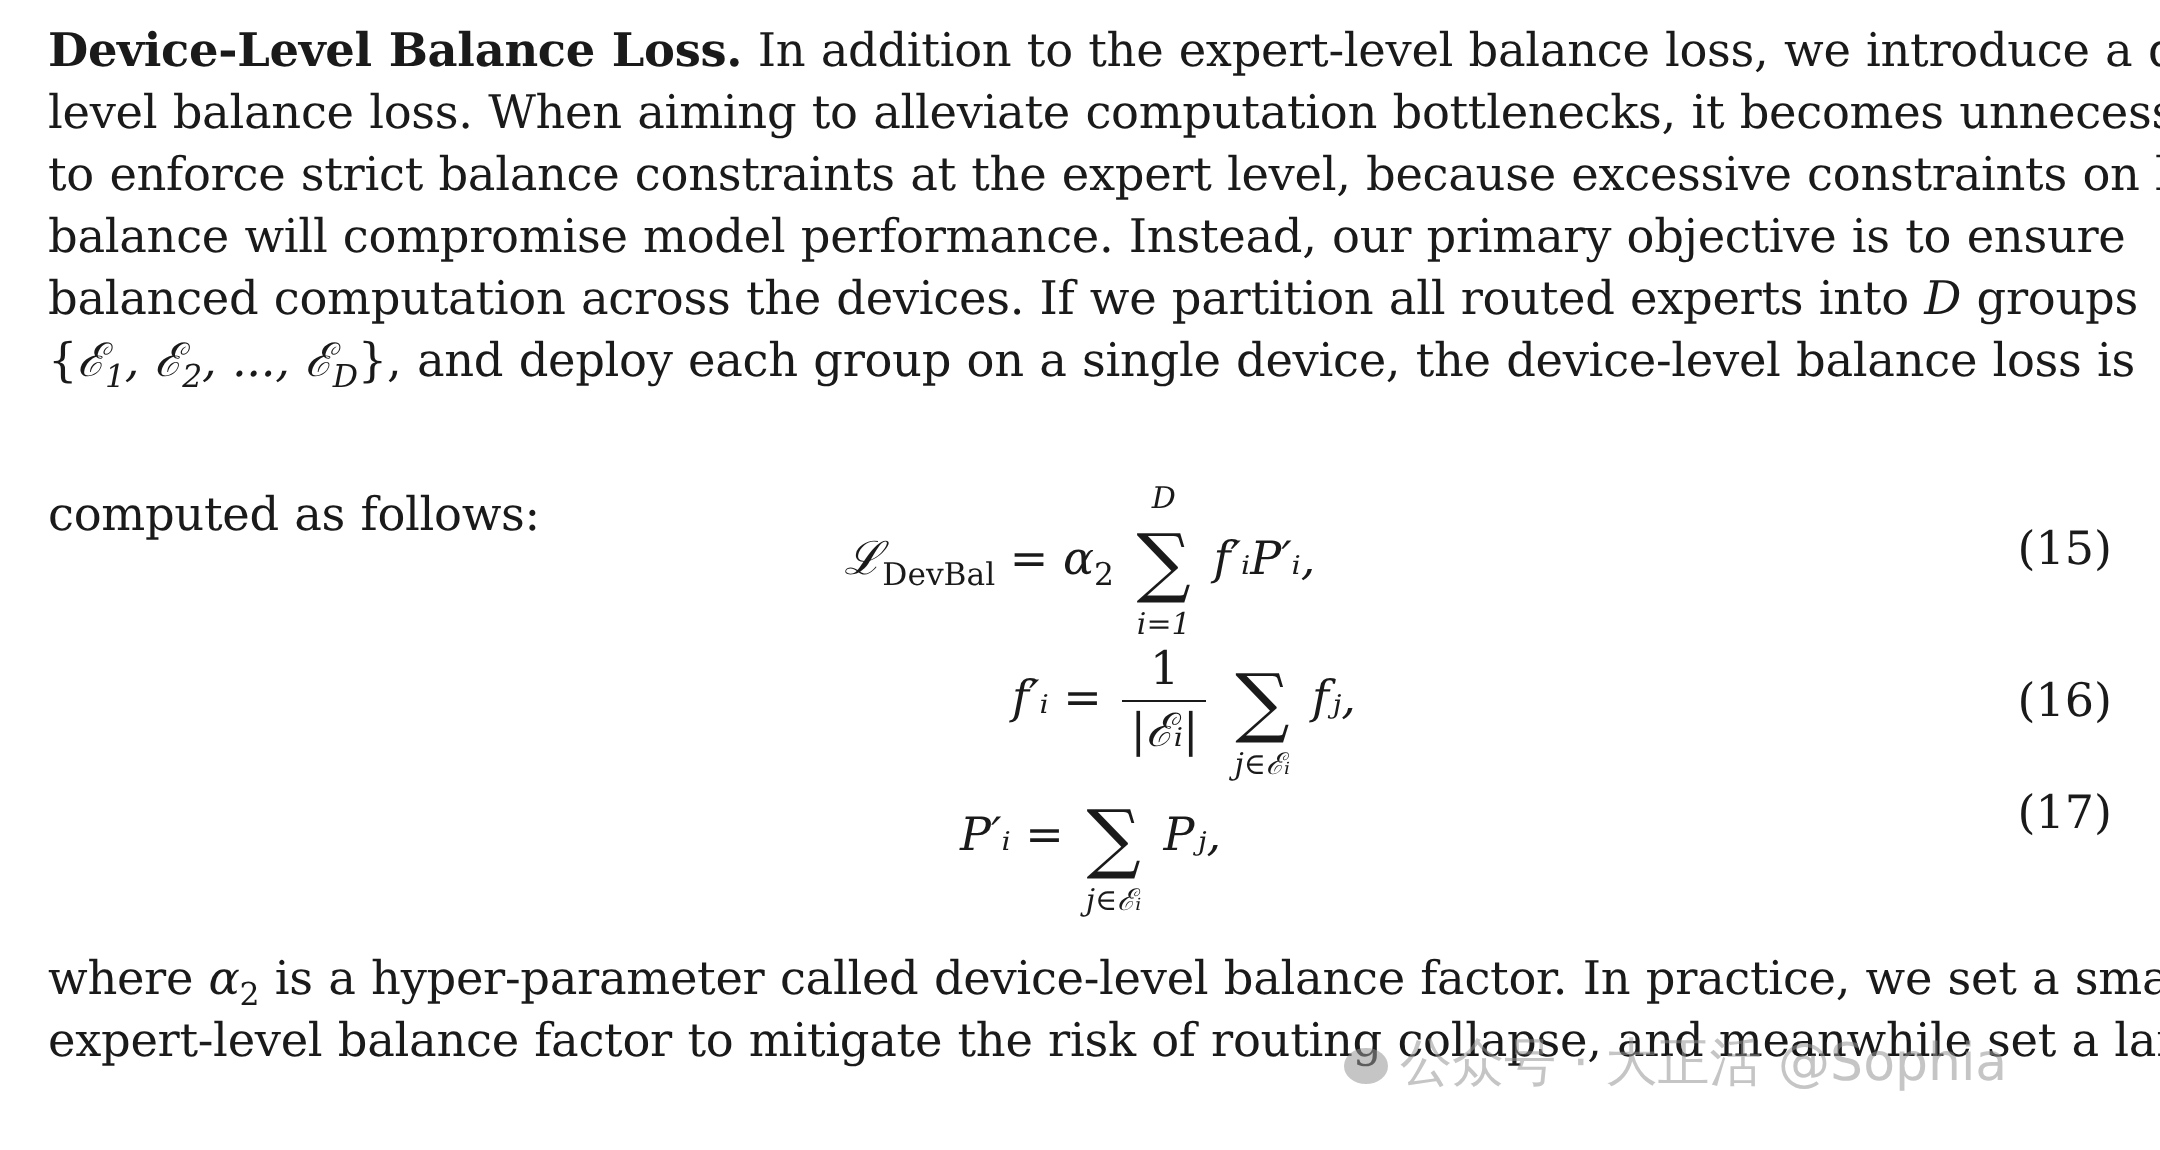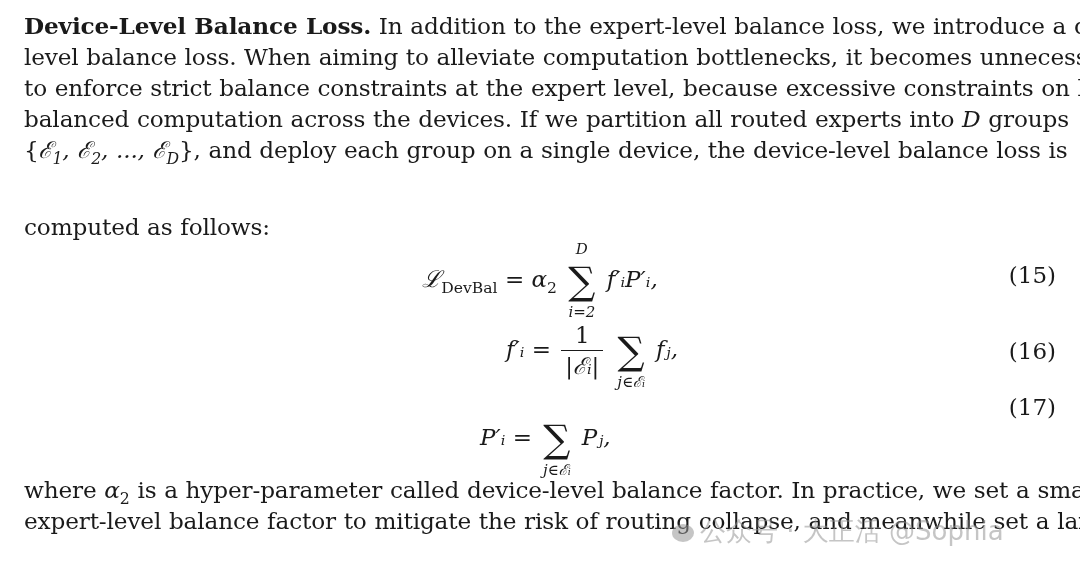--- a/index.html
+++ b/index.html
@@ -111,50 +111,51 @@
     }
   </style>
 </head>
 <body>
 
 <div class="page">
   <p class="para">
     <span class="line"><span class="bold">Device-Level Balance Loss.</span><span> In addition to the expert-level balance loss, we introduce a device-</span></span>
     <span class="line">level balance loss. When aiming to alleviate computation bottlenecks, it becomes unnecessary</span>
     <span class="line">to enforce strict balance constraints at the expert level, because excessive constraints on load</span>
+    <span class="line">balance will compromise model performance.  Instead, our primary objective is to ensure</span>
     <span class="line"><span>balanced computation across the devices.  If we partition all routed experts into </span><span class="it">D</span> <span>groups</span></span>
     <span class="line"><span>{</span><span class="cal">ℰ<sub>1</sub>, ℰ<sub>2</sub>, ..., ℰ<sub class="it">D</sub></span>}<span>, and deploy each group on a single device, the device-level balance loss is</span></span>
     <span class="line last">computed as follows:</span>
   </p>
 </div>
 
 <div class="eqblock" style="top:240px;height:80px;">
   <div class="eq" style="left:422px;top:22px;">
     <span class="cal">ℒ</span><sub>DevBal</sub>
     =
     <span class="it">α</span><sub>2</sub>
-    <span class="sum">∑<span class="lim-top">D</span><span class="lim-bot it">i=2</span></span>
+    <span class="sum">∑<span class="lim-top">D</span><span class="lim-bot it">i=1</span></span>
     <span class="it">f′ᵢP′ᵢ,</span>
   </div>
   <div class="eqnum" style="top:22px;">(15)</div>
 </div>
 
 <div class="eqblock" style="top:318px;height:80px;">
   <div class="eq" style="left:506px;top:2px;">
     <span class="it">f′ᵢ</span>
     =
     <span class="frac"><span class="num">1</span><span class="den cal">|ℰᵢ|</span></span>
     <span class="sum">∑<span class="lim-bot it">j∈ℰᵢ</span></span>
     <span class="it">fⱼ,</span>
   </div>
   <div class="eqnum" style="top:20px;">(16)</div>
 </div>
 
 <div class="eqblock" style="top:392px;height:70px;">
-  <div class="eq" style="left:480px;top:8px;margin-top:20px;">
+  <div class="eq" style="left:480px;top:8px;">
     <span class="it">P′ᵢ</span>
     =
     <span class="sum">∑<span class="lim-bot it">j∈ℰᵢ</span></span>
     <span class="it">Pⱼ,</span>
   </div>
   <div class="eqnum" style="top:2px;">(17)</div>
 </div>
 
 <div class="page" style="top:474px;">
   <p class="para">

